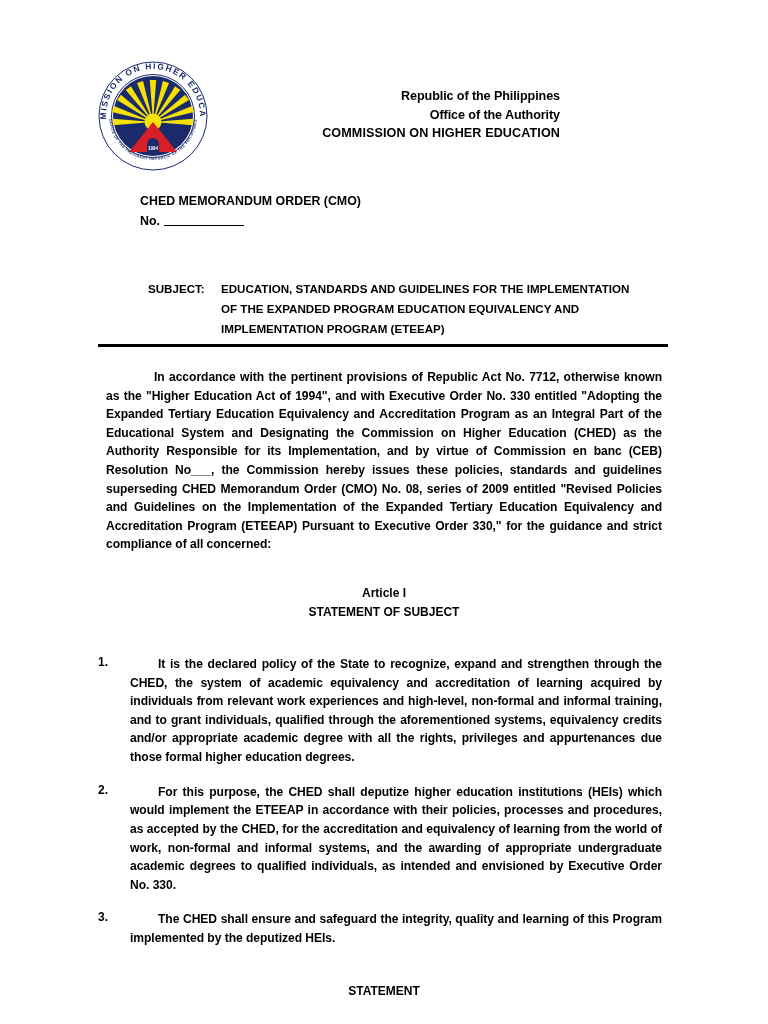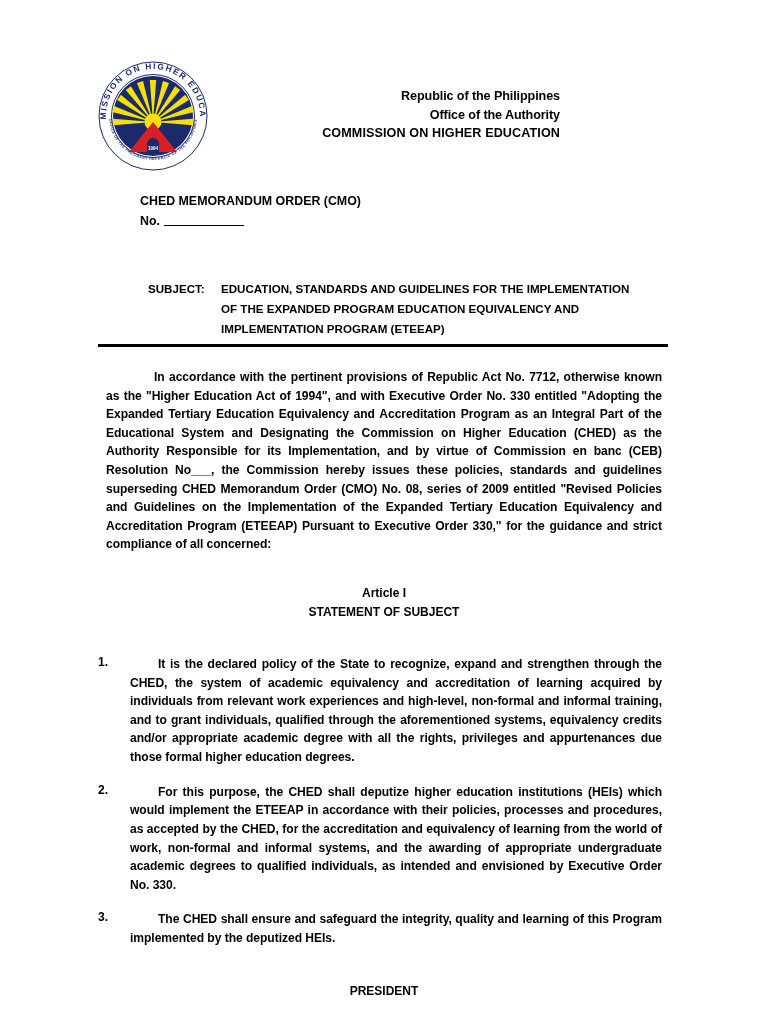--- a/index.html
+++ b/index.html
@@ -249,21 +249,21 @@
       <p class="para">For this purpose, the CHED shall deputize higher education institutions (HEIs) which would implement the ETEEAP in accordance with their policies, processes and procedures, as accepted by the CHED, for the accreditation and equivalency of learning from the world of work, non-formal and informal systems, and the awarding of appropriate undergraduate academic degrees to qualified individuals, as intended and envisioned by Executive Order No. 330.</p>
     </div>
 
     <div class="num-item">
       <span class="num">3.</span>
       <p class="para">The CHED shall ensure and safeguard the integrity, quality and learning of this Program implemented by the deputized HEIs.</p>
     </div>
 
     <div class="spacer-26"></div>
 
-    <div class="article-head">PRESIDENT</div>
+    <div class="article-head">STATEMENT</div>
 
     <div class="spacer-22"></div>
 
     <p class="para indent">The ETEEAP aims to achieve the following objectives to ensure the fulfillment of the intent and substance of Executive Order No. 330:</p>
 
   </div>
 
 </div>
 
 </body></html>

